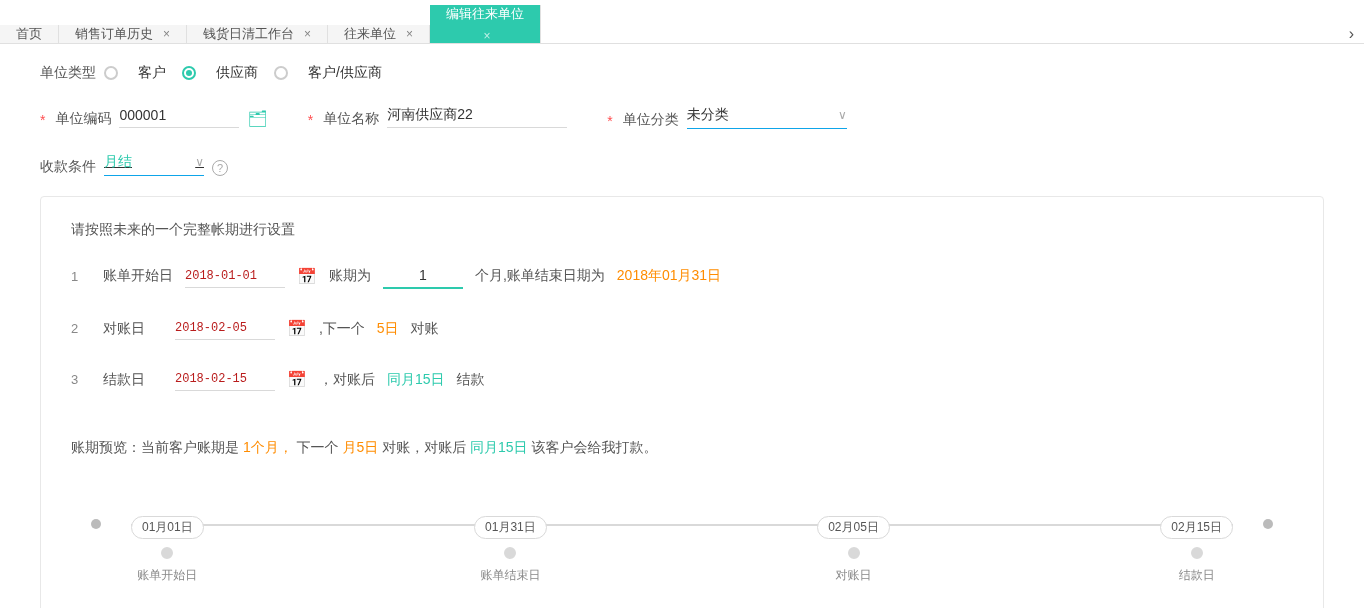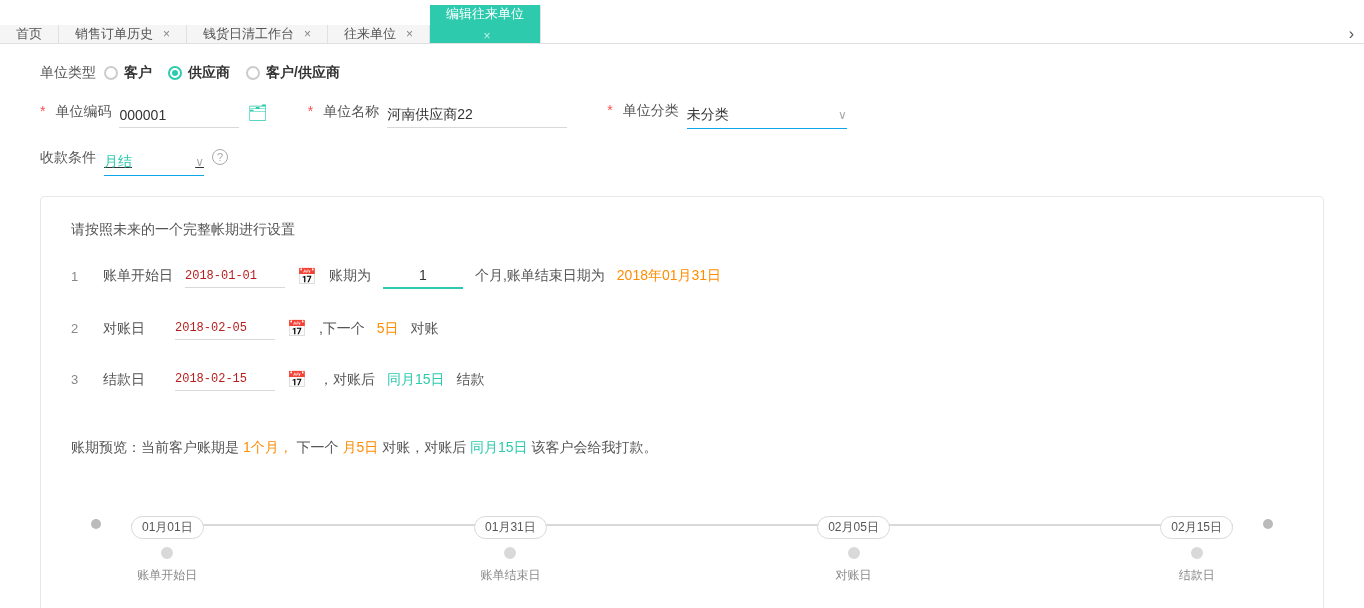--- a/index.html
+++ b/index.html
@@ -57,44 +57,43 @@
     
     .form-row {
       display: flex;
       align-items: center;
       margin-bottom: 20px;
       gap: 40px;
       flex-wrap: wrap;
     }
     .form-field {
       display: flex;
-      align-items: flex-start;
+      align-items: flex-end;
       gap: 8px;
     }
     .form-label {
       color: #555;
       white-space: nowrap;
     }
     .required-star {
       color: #ff4d4f;
       margin-right: 2px;
     }
 
     
     .radio-group {
       display: flex;
       align-items: center;
       gap: 16px;
     }
     .radio-item {
       display: flex;
       align-items: center;
-      gap: 6px;
-      cursor: pointer;
-      font-weight: bold;
+      gap: 20px;
+      cursor: pointer;
     }
     .radio-circle {
       width: 14px;
       height: 14px;
       border-radius: 50%;
       border: 2px solid #ccc;
       display: flex;
       align-items: center;
       justify-content: center;
     }

